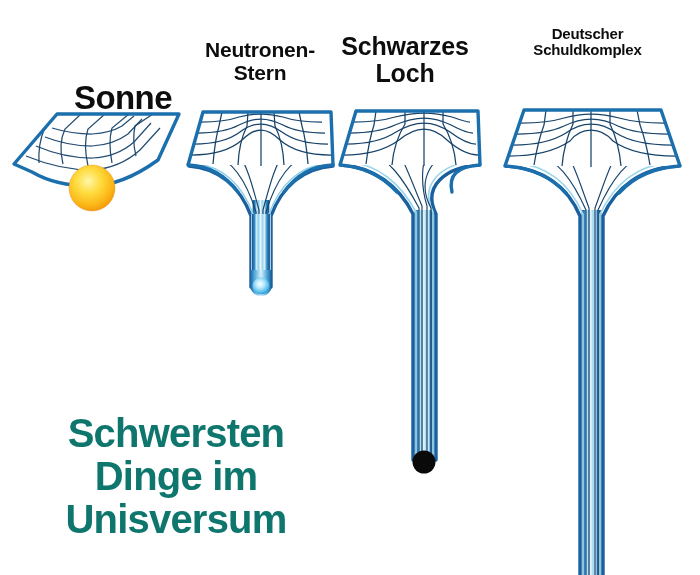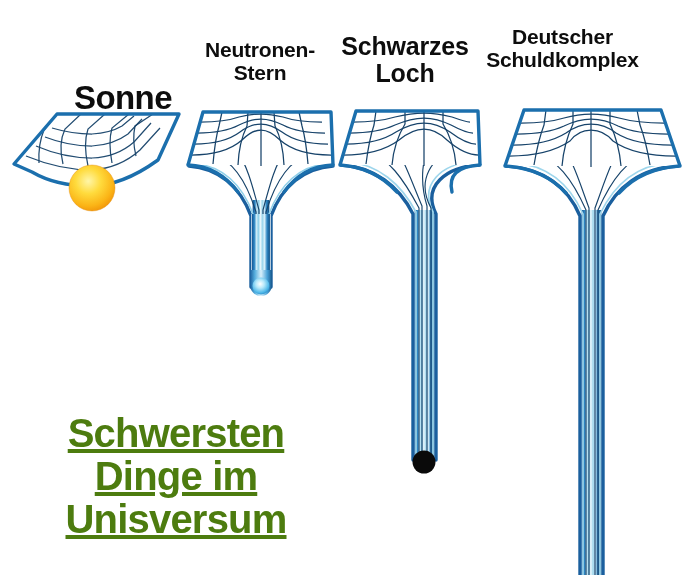--- a/index.html
+++ b/index.html
@@ -48,38 +48,37 @@
     width: 160px;
     font-size: 21px;
   }
   #label-schwarzesloch {
     left: 330px;
     top: 33px;
     width: 150px;
     font-size: 25px;
   }
   #label-deutscherschuldkomplex {
-    left: 455px;
+    left: 480px;
     top: 26px;
     width: 215px;
-    font-size: 21px;
+    font-size: 15px;
   }
   #caption {
     position: absolute;
     left: 6px;
     top: 412px;
     width: 340px;
     font-size: 40px;
     font-weight: bold;
     line-height: 1.08;
-    color: #4d7c0f;
+    color: #0f766e;
     text-align: center;
     white-space: pre-line;
     letter-spacing: -0.8px;
-    text-decoration: underline;
   }
 </style>
 </head>
 <body>
 
 <div id="stage">
 
   <svg id="scene" viewBox="0 0 700 575" xmlns="http://www.w3.org/2000/svg">
     <defs>
       <radialGradient id="sunGrad" cx="42%" cy="35%" r="72%">

